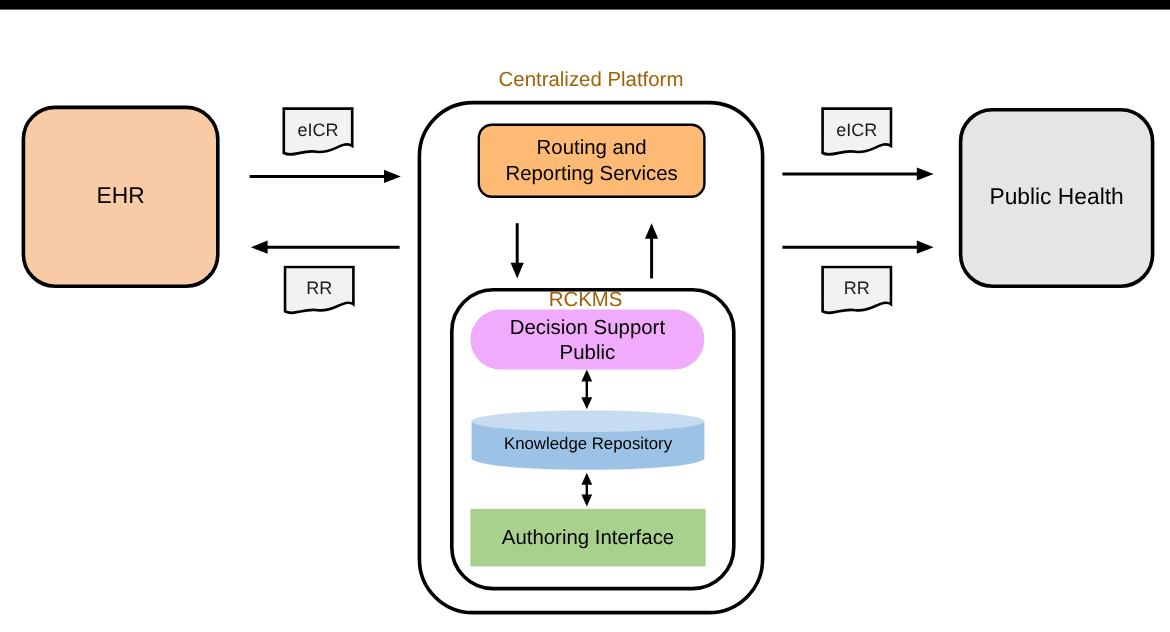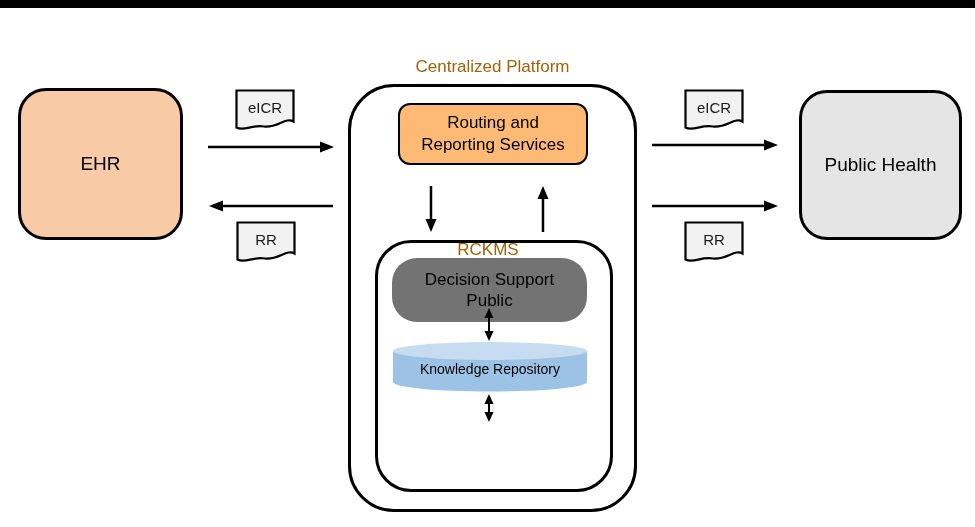--- a/index.html
+++ b/index.html
@@ -38,21 +38,21 @@
   }
   .rckms-label {
     position:absolute; left:452px; top:212px; width:72px; text-align:center;
     font-size:17px; color:#a16207;margin-top:28px;
   }
   .rckms-box {
     position:absolute; left:375px; top:240px; width:238px; height:252px;
     box-sizing:border-box; border:3px solid #000; border-radius:36px;
   }
   .dss {
-    left:392px; top:258px; width:195px; height:64px; background:#737373;
+    left:392px; top:258px; width:195px; height:50px; background:#f0abfc;
     border-radius:25px; font-size:17px; line-height:1.25;
   }
   .cylinder { position:absolute; left:392px; top:341px; width:196px; height:52px; }
   .cylinder .cyl-label {
     position:absolute; left:0; top:20px; width:100%; text-align:center; font-size:14px;
   }
   .authoring {
     left:392px; top:424px; width:196px; height:48px; background:#A9D18E; font-size:17px;
   }
   .doc { position:absolute; width:60px; height:44px; }
@@ -89,20 +89,23 @@
   </div>
 
   <div class="cylinder">
     <svg width="196" height="52" viewBox="0 0 196 52">
       <path d="M1,10 v31 a97,9.5 0 0 0 194,0 v-31 z" fill="#9CC3E6"></path>
       <ellipse cx="98" cy="10" rx="97" ry="9" fill="#C7DCF1"></ellipse>
     </svg>
     <span class="cyl-label">Knowledge Repository</span>
   </div>
 
+  <div class="node authoring">
+    <span>Authoring Interface</span>
+  </div>
 
   <div class="node public-health">
     <span>Public Health</span>
   </div>
 
   <svg class="doc" style="left:235px; top:89px;" viewBox="0 0 60 44">
     <path d="M1.5,1.5 H58.5 V32.5 C51,27.5 42,39.5 29,37.5 C17,35.5 9,42.5 1.5,38.5 Z" fill="#F2F2F2" stroke="#000" stroke-width="2.2"></path>
     <text x="30" y="24" text-anchor="middle">eICR</text>
   </svg>
 

